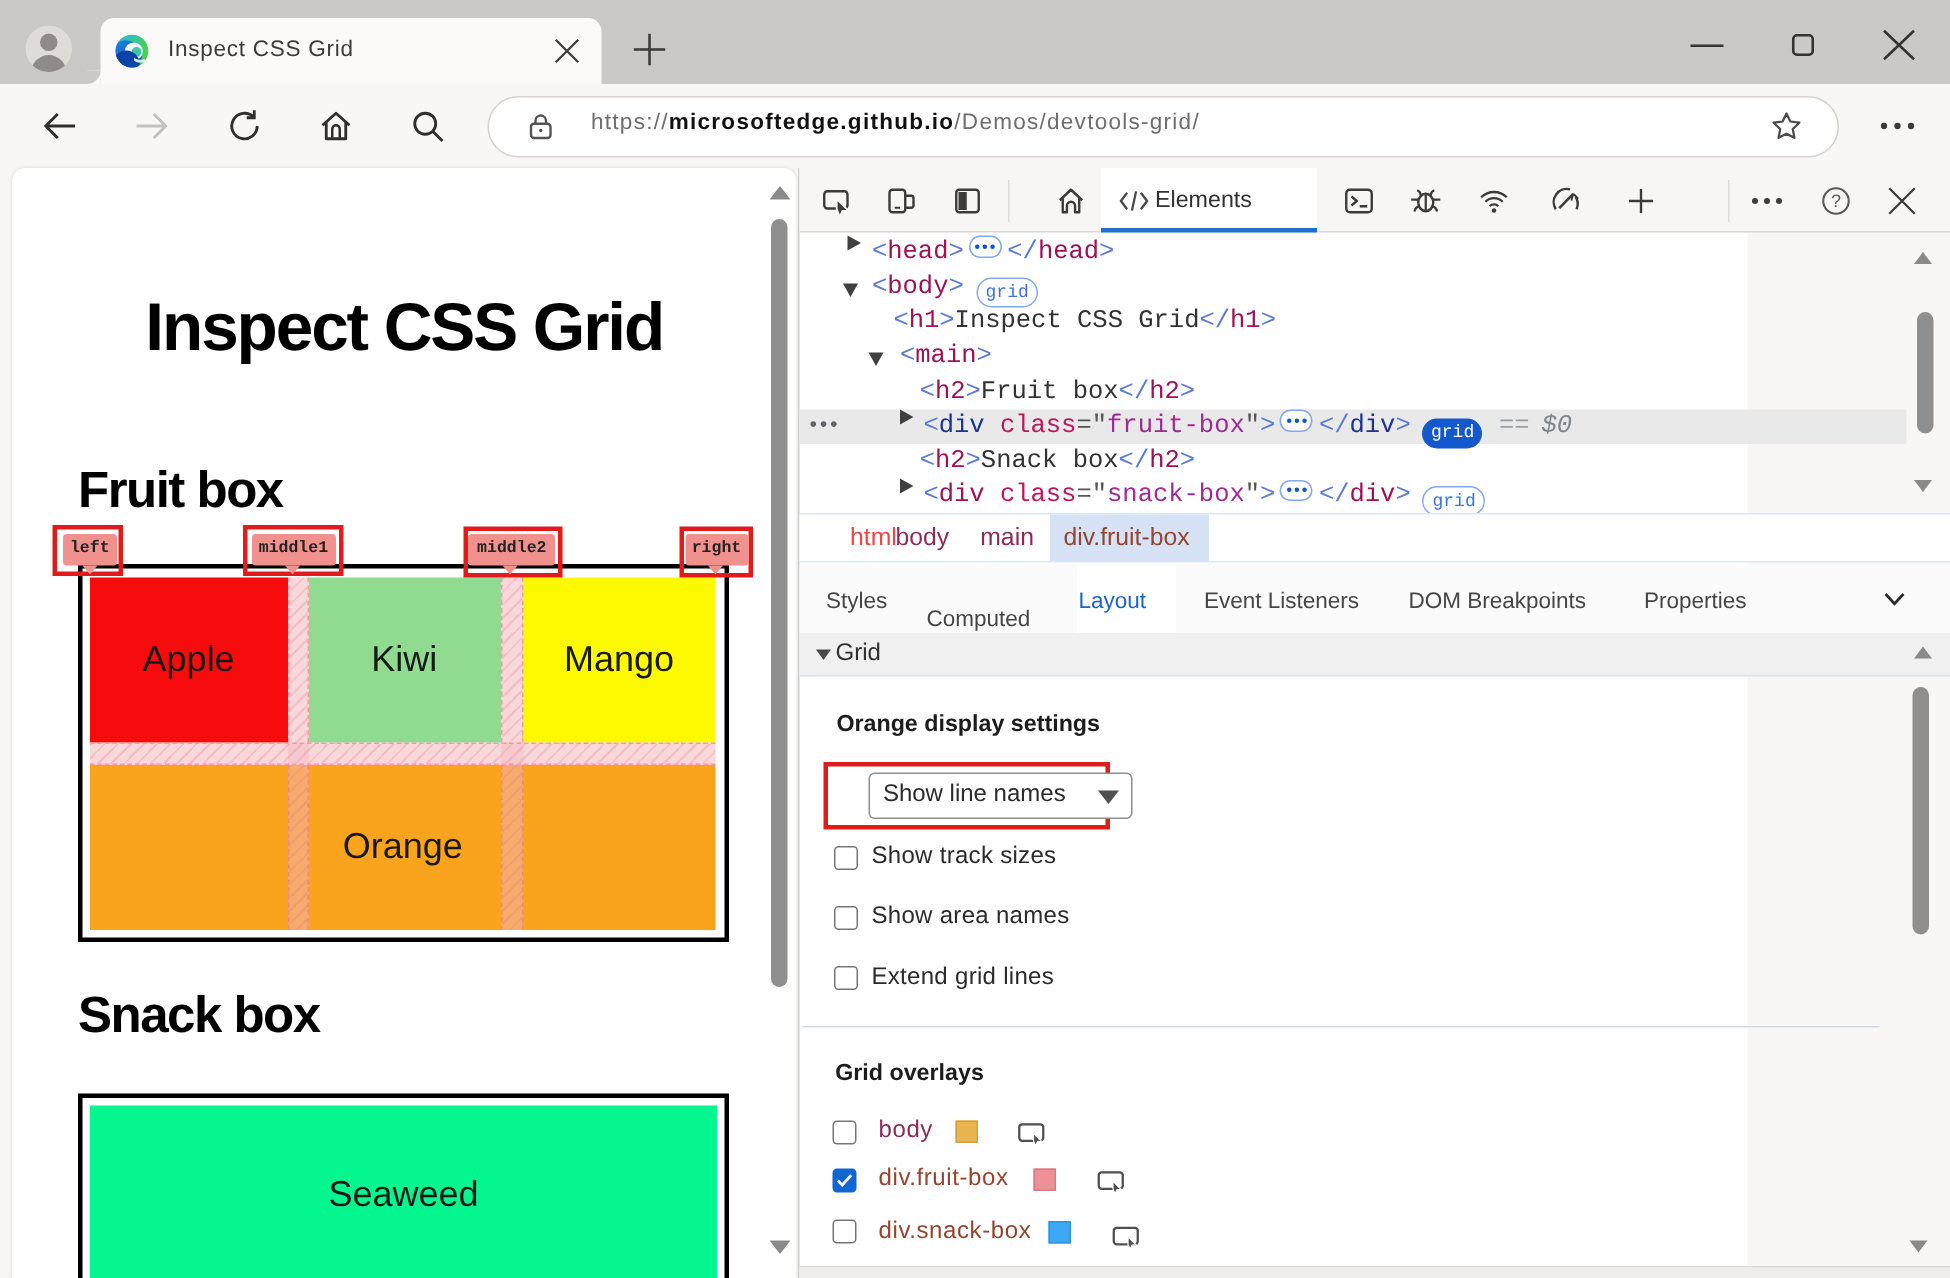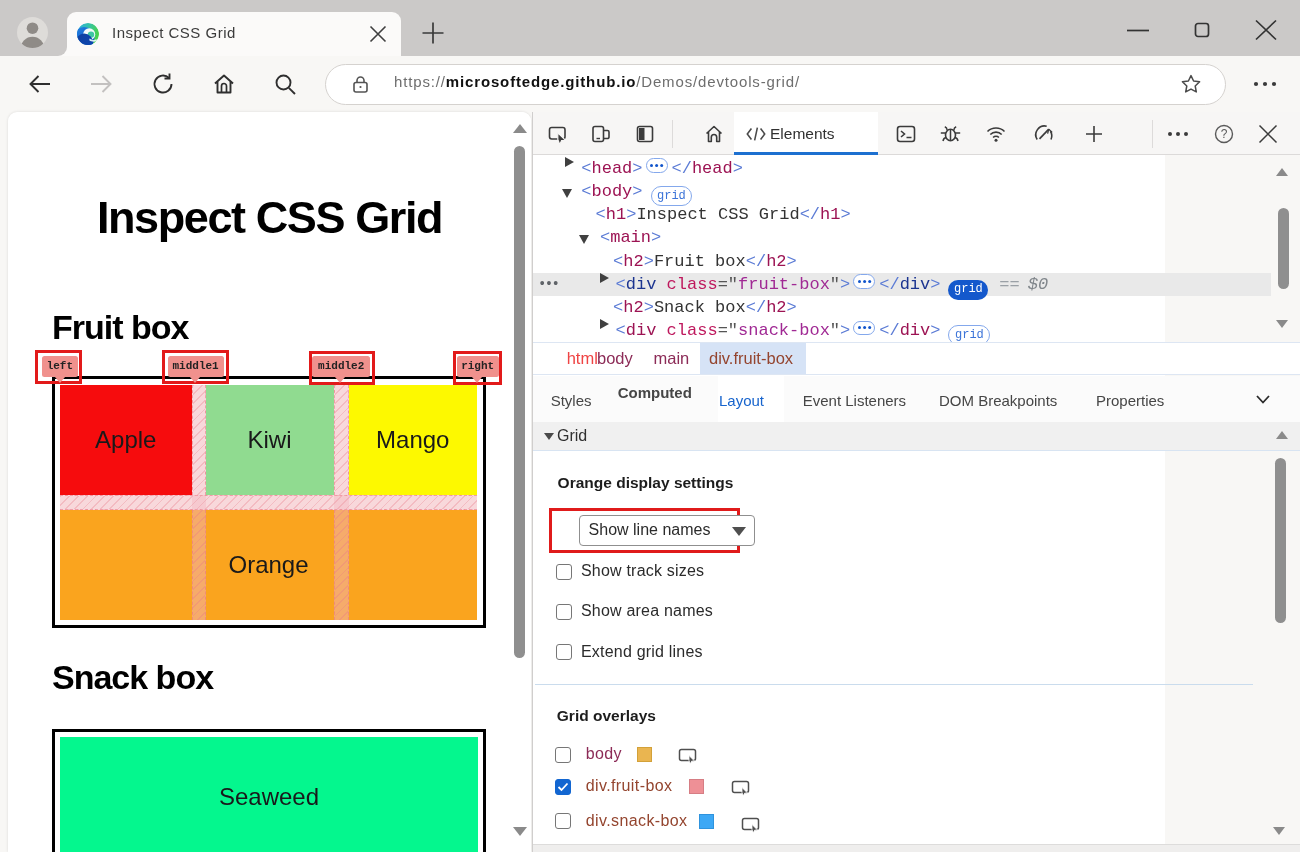--- a/index.html
+++ b/index.html
@@ -353,21 +353,21 @@
   <div id="crumbs">
     <span style="position:absolute;left:9.7px;color:#ef4444;margin-left:24px;">html</span>
     <span style="position:absolute;left:64px;color:#8c2b57;">body</span>
     <span style="position:absolute;left:120.5px;color:#8c2b57;">main</span>
     <span style="position:absolute;left:166.7px;top:0;width:106px;height:31px;background:#d6e3f6;"></span>
     <span style="position:absolute;left:176px;color:#94452f;">div.fruit-box</span>
   </div>
 
   <div id="dttabs">
     <span style="position:absolute;left:17.7px;top:16px;">Styles</span>
-    <span style="position:absolute;left:84.7px;top:8px;font-weight:bold;">Computed</span>
+    <span style="position:absolute;left:84.7px;top:28px;">Computed</span>
     <span style="position:absolute;left:185px;top:0;width:66px;height:46px;background:#fff;"></span>
     <span style="position:absolute;left:186px;top:16px;color:#1764cd;">Layout</span>
     <span style="position:absolute;left:269.7px;top:16px;">Event Listeners</span>
     <span style="position:absolute;left:406px;top:16px;">DOM Breakpoints</span>
     <span style="position:absolute;left:563px;top:16px;">Properties</span>
     <svg class="abs" style="left:720px;top:15px" width="20" height="16" viewBox="0 0 20 16">
         <path d="M4 5 L10 11.5 L16 5" stroke="#2b2b2b" stroke-width="1.8" fill="none"></path>
       </svg>
   </div>
 

